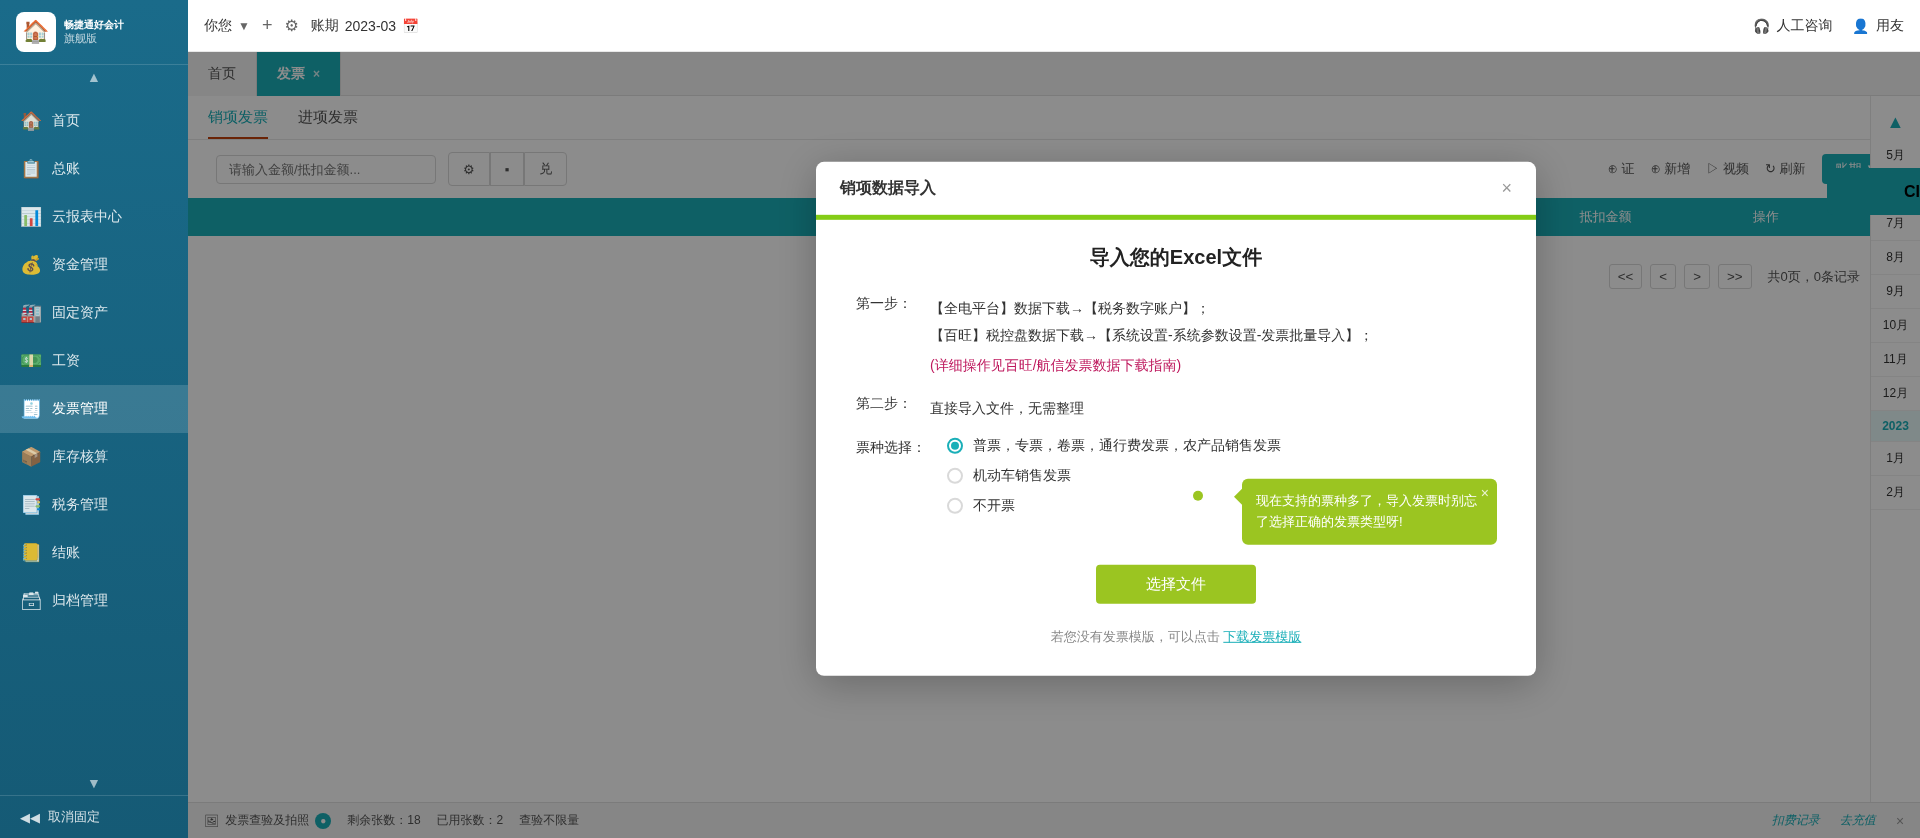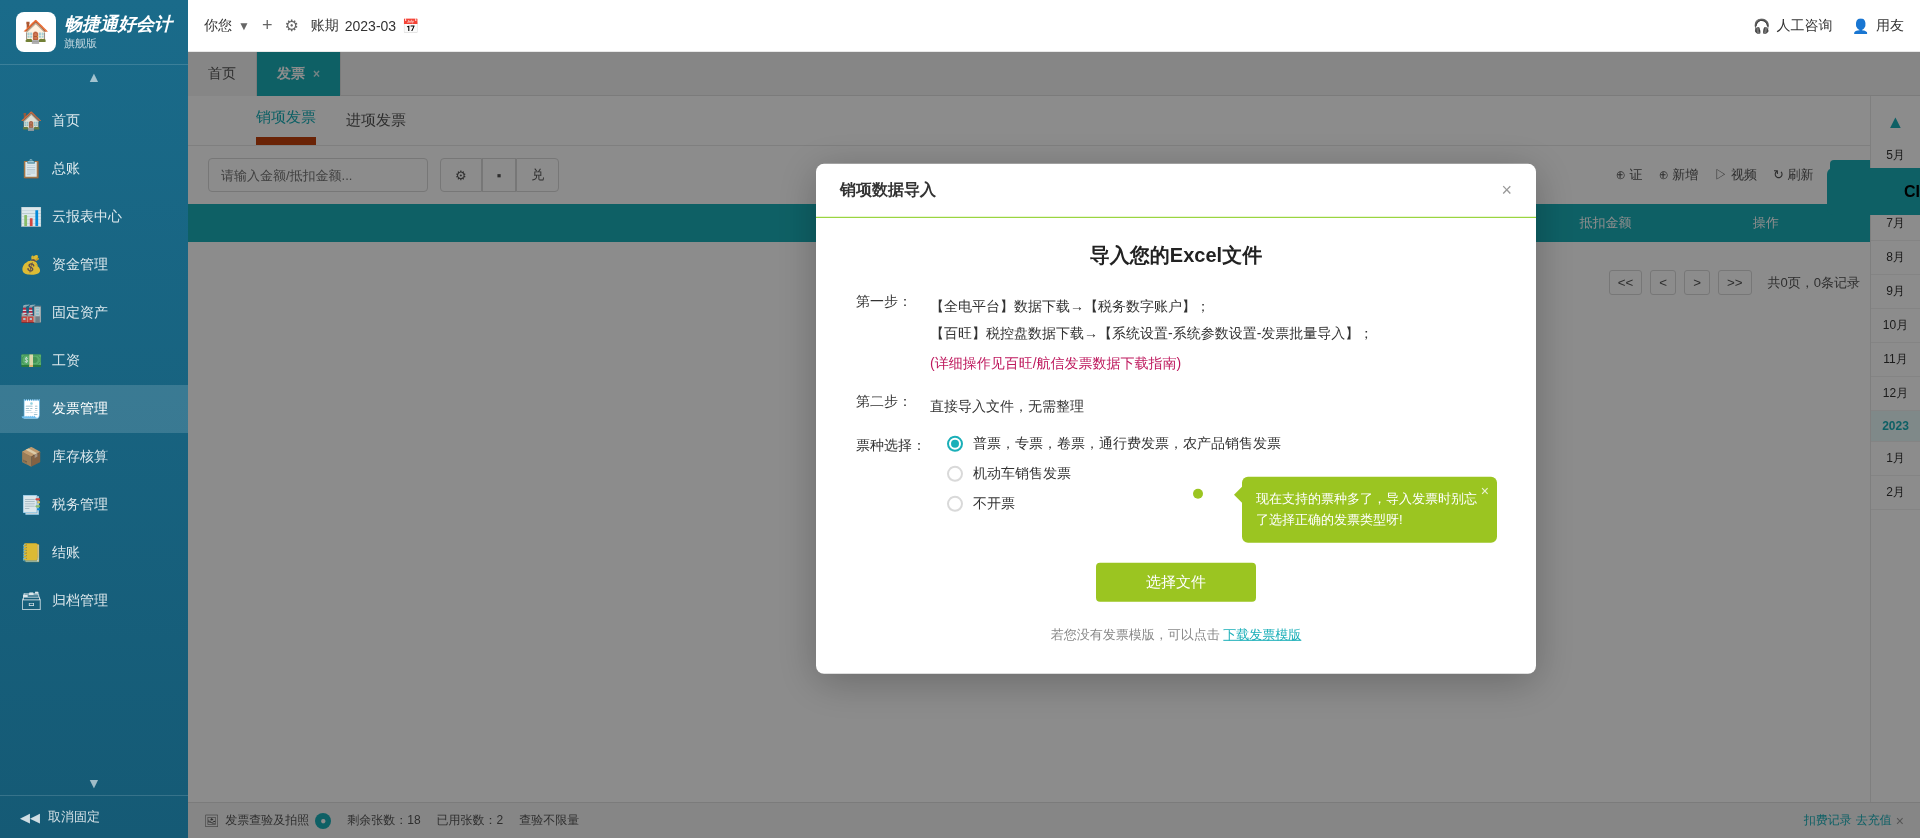--- a/index.html
+++ b/index.html
@@ -14,21 +14,21 @@
     }
     .sidebar-logo {
       padding: 12px 16px; display: flex; align-items: center; gap: 8px;
       border-bottom: 1px solid rgba(255,255,255,0.15);
     }
     .logo-icon {
       width: 40px; height: 40px; background: #fff; border-radius: 8px;
       display: flex; align-items: center; justify-content: center;
       color: #1a8fa0; font-size: 22px; font-weight: bold;
     }
-    .logo-text { color: #fff; font-size: 18px; font-weight: bold; line-height: 1.3; font-style: italic; }
+    .logo-text { color: #fff; font-size: 10px; font-weight: bold; line-height: 1.3; }
     .logo-sub { color: rgba(255,255,255,0.7); font-size: 11px; }
 
     .sidebar-nav { flex: 1; overflow-y: auto; padding: 8px 0; }
     .sidebar-item {
       display: flex; align-items: center; gap: 10px;
       padding: 13px 20px; color: rgba(255,255,255,0.85); cursor: pointer;
       font-size: 14px; transition: background 0.2s;
     }
     .sidebar-item.active { background: rgba(255,255,255,0.15); color: #fff; }
     .sidebar-item .nav-icon { font-size: 18px; width: 22px; text-align: center; }
@@ -86,24 +86,24 @@
 
     
     .invoice-tabs {
       display: flex; align-items: center; padding: 12px 20px 0;
       gap: 30px; border-bottom: 1px solid #e8e8e8;
     }
     .invoice-tab {
       font-size: 15px; color: #555; cursor: pointer;
       padding-bottom: 10px; border-bottom: 2px solid transparent;
     }
-    .invoice-tab.active { color: #1aafb8; border-bottom: 8px solid #c2410c; font-weight: 500; margin-left: 48px; }
+    .invoice-tab.active { color: #1aafb8; border-bottom: 2px solid #c2410c; font-weight: 500; }
 
     .toolbar-row {
-      display: flex; padding: 12px 20px; gap: 12px;
+      display: flex; align-items: center; padding: 12px 28px; gap: 12px;
     }
     .search-input {
       border: 1px solid #d9d9d9; border-radius: 4px; padding: 6px 12px;
       font-size: 13px; color: #999; width: 220px; outline: none;
     }
     .toolbar-btn-group {
       display: flex; align-items: center; gap: 0;
     }
     .toolbar-btn {
       height: 34px; padding: 0 14px; border: 1px solid #d9d9d9;
@@ -138,21 +138,21 @@
 
     
     .bottombar {
       position: fixed; left: 188px; bottom: 0; right: 0; height: 36px;
       background: #f5f5f5; border-top: 1px solid #e0e0e0;
       display: flex; align-items: center; padding: 0 16px; gap: 16px;
       font-size: 12px; color: #555; z-index: 9;
     }
     .bottombar-item { display: flex; align-items: center; gap: 6px; }
     .bottombar-badge { background: #1aafb8; color: #fff; border-radius: 50%; width: 16px; height: 16px; font-size: 10px; display: flex; align-items: center; justify-content: center; }
-    .bottombar-right { margin-left: auto; display: flex; gap: 4px; align-items: center; }
+    .bottombar-right { margin-left: auto; display: flex; gap: 20px; align-items: center; font-style: italic; }
     .bottombar-link { color: #1aafb8; cursor: pointer; }
     .bottombar-close { color: #999; cursor: pointer; font-size: 14px; }
 
     
     .pagination-row {
       display: flex; align-items: center; justify-content: flex-end;
       padding: 12px 60px 12px 20px; gap: 8px; font-size: 13px; color: #555;
     }
     .page-btn { border: 1px solid #d9d9d9; background: #fff; padding: 4px 8px; cursor: pointer; border-radius: 3px; color: #555; }
 
@@ -163,21 +163,21 @@
     }
 
     
     .modal {
       position: fixed; left: 50%; top: 50%; transform: translate(-20%, -50%);
       width: 720px; background: #fff; border-radius: 8px; box-shadow: 0 8px 40px rgba(0,0,0,0.25);
       z-index: 200; overflow: visible;
     }
     .modal-header {
       display: flex; align-items: center; justify-content: space-between;
-      padding: 16px 24px; border-bottom: 1px solid #84cc16;
+      padding: 16px 24px; border-bottom: 5px solid #84cc16;
     }
     .modal-title { font-size: 16px; font-weight: 600; color: #333; }
     .modal-close { font-size: 18px; color: #999; cursor: pointer; background: none; border: none; }
     .modal-body { padding: 24px 40px 30px; }
     .modal-main-title {
       text-align: center; font-size: 20px; font-weight: 600; color: #222;
       margin-bottom: 24px;
     }
 
     .step-row { display: flex; margin-bottom: 16px; gap: 4px; }

